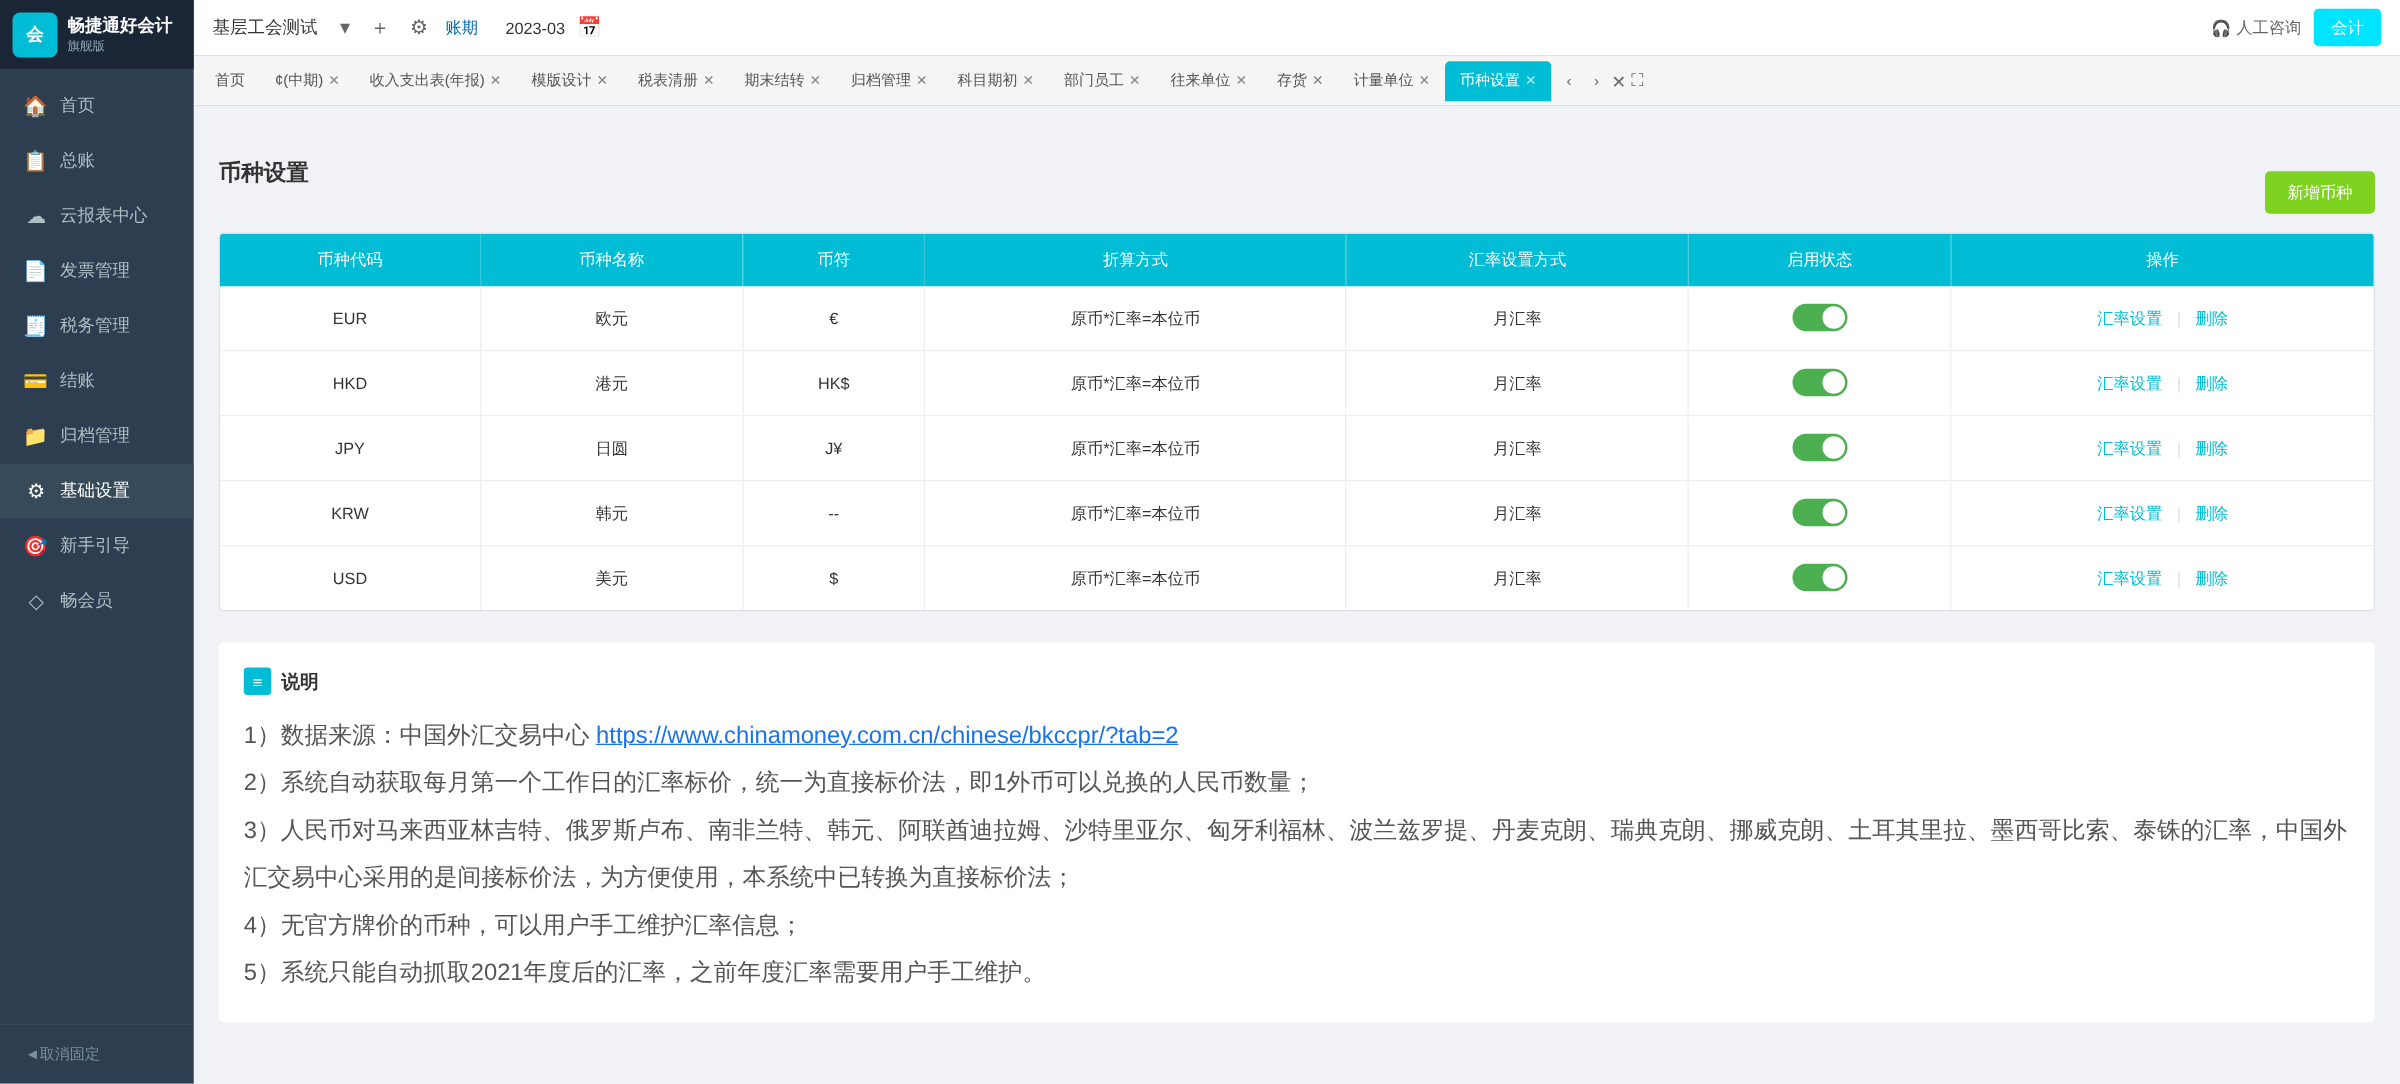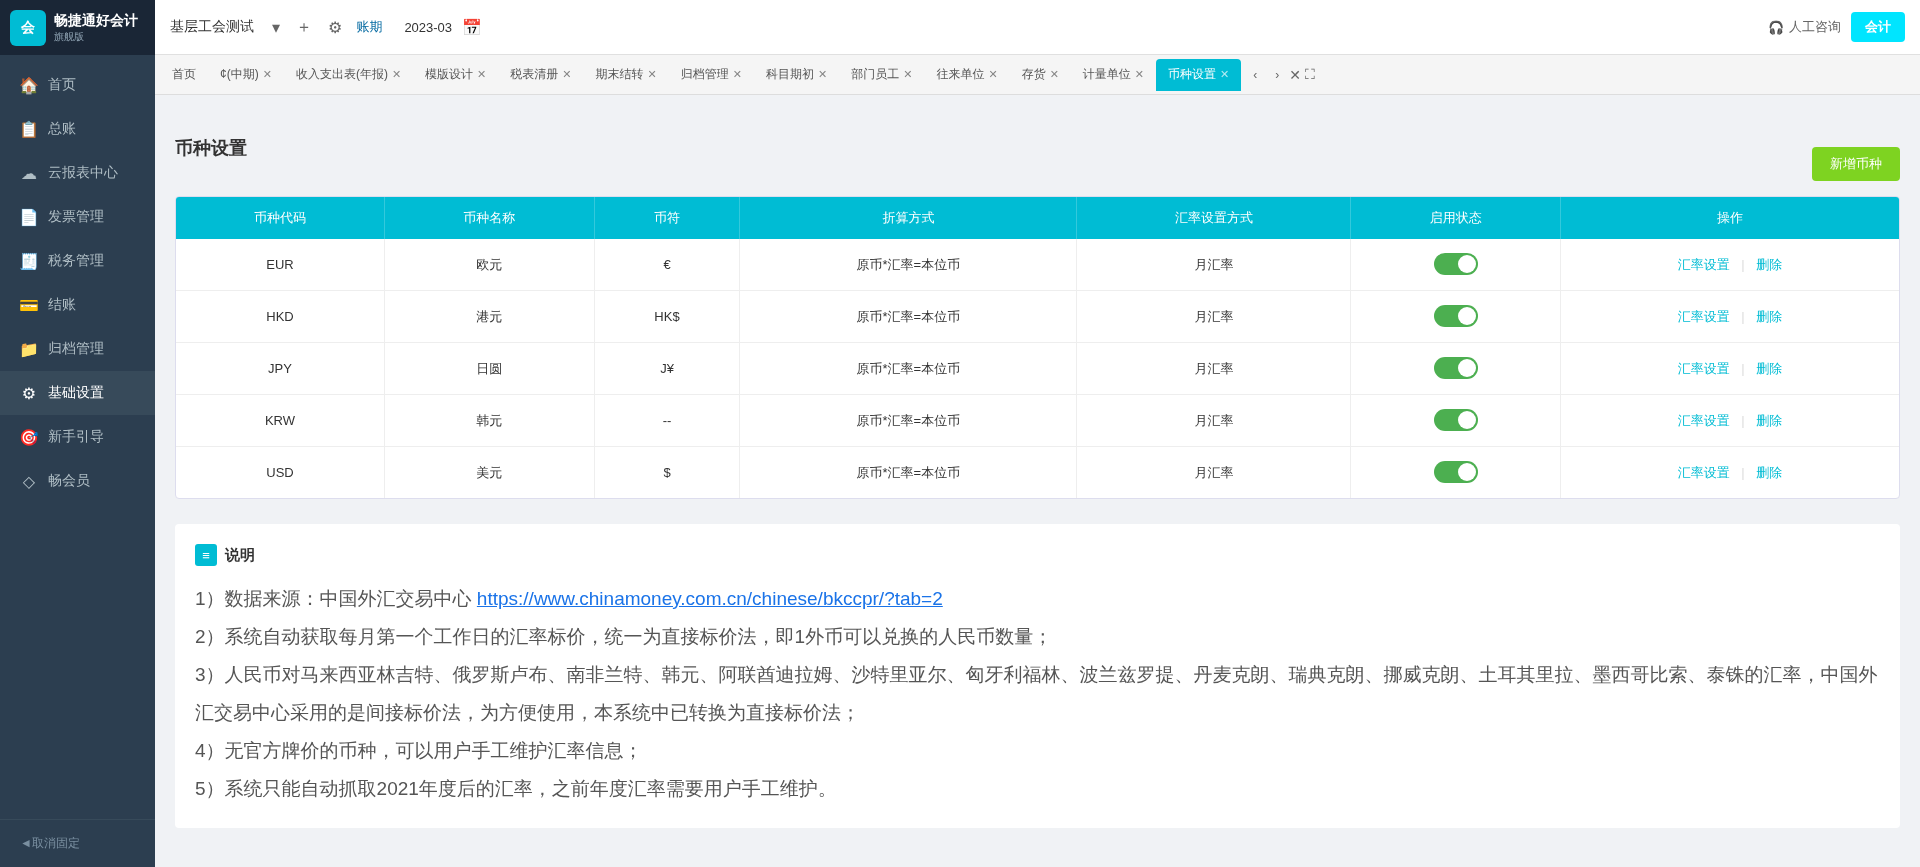--- a/index.html
+++ b/index.html
@@ -14,30 +14,30 @@
     .sidebar-nav { flex: 1; padding-top: 8px; }
     .nav-item { display: flex; align-items: center; padding: 13px 20px; color: #b0bec5; cursor: pointer; gap: 10px; font-size: 14px; }
     .nav-item.active { background: #374a5a; color: white; }
     .nav-icon { width: 18px; height: 18px; display: flex; align-items: center; justify-content: center; font-size: 16px; flex-shrink: 0; }
     .sidebar-bottom { padding: 15px 20px; color: #7a8fa0; font-size: 12px; display: flex; align-items: center; gap: 6px; cursor: pointer; border-top: 1px solid #374a5a; }
 
     
     .main { flex: 1; display: flex; flex-direction: column; height: 867px; overflow: hidden; }
 
     
-    .topbar { height: 55px; background: white; display: flex; align-items: center; padding: 0 15px; gap: 10px; border-bottom: 1px solid #e0e0e0; flex-shrink: 0; }
+    .topbar { height: 45px; background: white; display: flex; align-items: center; padding: 0 15px; gap: 10px; border-bottom: 1px solid #e0e0e0; flex-shrink: 0; }
     .company-name { font-size: 14px; color: #333; font-weight: 500; }
     .topbar-actions { display: flex; align-items: center; gap: 8px; margin-left: 4px; }
     .topbar-icon-btn { color: #666; cursor: pointer; font-size: 16px; padding: 4px; }
     .period-label { font-size: 13px; color: #0369a1; }
     .period-value { font-size: 13px; color: #333; font-weight: 500; margin-left: 12px; }
     .period-calendar { color: #00bcd4; font-size: 16px; cursor: pointer; }
     .topbar-right { margin-left: auto; display: flex; align-items: center; gap: 10px; }
     .support-btn { display: flex; align-items: center; gap: 4px; color: #666; font-size: 13px; cursor: pointer; }
-    .account-btn { background: #00e5ff; color: white; border: none; padding: 6px 14px; border-radius: 4px; font-size: 13px; cursor: pointer; font-weight: 700; }
+    .account-btn { background: #00e5ff; color: white; border: none; padding: 6px 14px; border-radius: 4px; font-size: 13px; cursor: pointer; font-weight: 400; }
 
     
     .tabbar { height: 40px; background: #f5f5f5; display: flex; align-items: center; padding: 0 5px; border-bottom: 1px solid #ddd; flex-shrink: 0; overflow: hidden; }
     .tab { display: flex; align-items: center; padding: 0 12px; height: 32px; font-size: 12px; color: #555; cursor: pointer; white-space: nowrap; gap: 4px; border-radius: 4px 4px 0 0; flex-shrink: 0; }
     .tab.active { background: #00bcd4; color: white; }
     .tab-close { font-size: 11px; color: inherit; opacity: 0.7; cursor: pointer; }
     .tabbar-arrows { display: flex; gap: 2px; margin-left: 4px; }
     .tabbar-arrow { width: 20px; height: 20px; display: flex; align-items: center; justify-content: center; cursor: pointer; color: #666; font-size: 12px; }
     .tabbar-close { margin-left: 2px; color: #666; cursor: pointer; font-size: 14px; }
     .tabbar-expand { margin-left: 4px; color: #666; cursor: pointer; font-size: 14px; }

